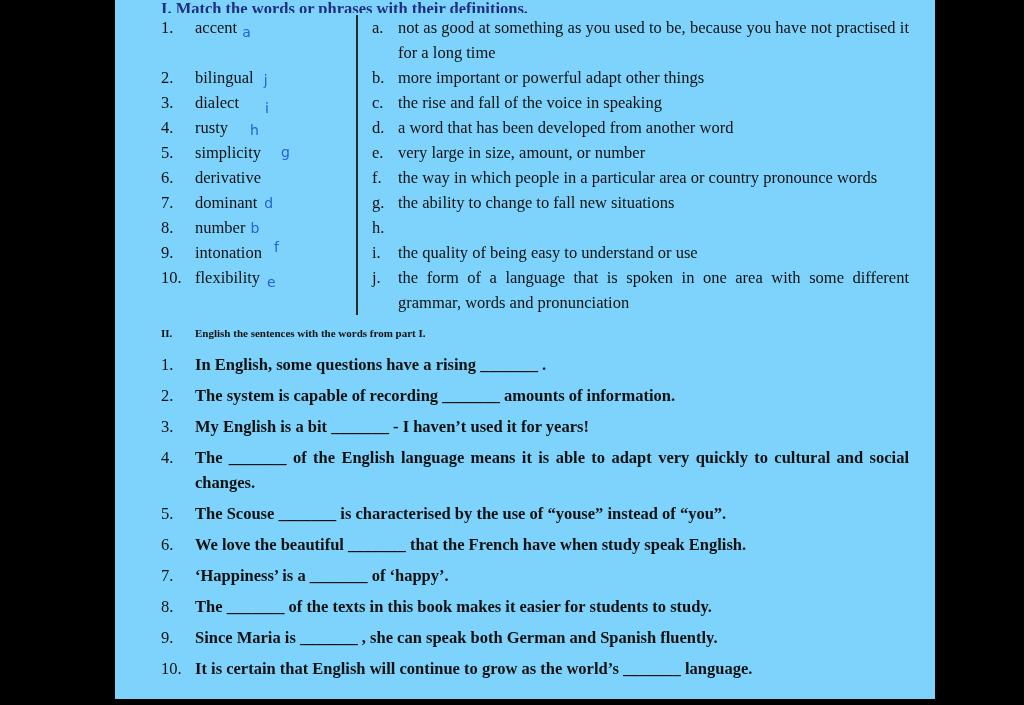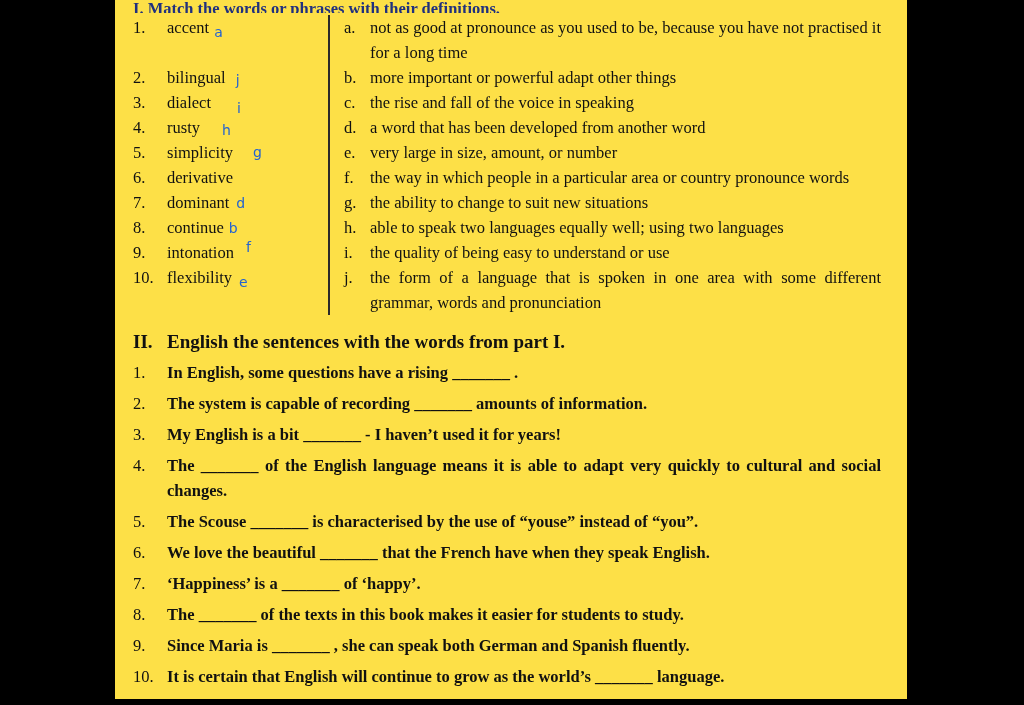--- a/index.html
+++ b/index.html
@@ -6,23 +6,24 @@
   body{
     background:#000;
     width:1024px;height:705px;
     position:relative;
     overflow:hidden;
     font-family:"Liberation Serif", serif;
   }
   .page{
     position:absolute;
     left:115px; top:0; width:792px; bottom:6px;
-    background:#fde047;
+    background:#7dd3fc;
     color:#111;
     overflow:hidden;
+    padding-left:28px;
   }
   
   .cut-heading-wrap{
     height:13px; overflow:hidden;
     padding-left:18px;
   }
   .cut-heading{
     display:inline-block;
     margin-top:-12px;
     font-weight:bold;
@@ -62,22 +63,22 @@
     flex:1; display:flex;
     border-left:2px solid #2a2a2a;
     padding-left:14px; padding-right:26px;
   }
   .m-letter{ width:26px; flex:0 0 26px; }
   .m-def{ flex:1; text-align:justify; }
   
   .part2-title{
     display:flex;
     padding-left:18px; padding-right:26px;
-    font-weight:bold; font-size:19px; line-height:25px;
-    margin-top:14px;
+    font-weight:bold; font-size:11px; line-height:25px;
+    margin-top:6px;
   }
   .p2-num{ width:34px; flex:0 0 34px; }
   .p2-item{
     display:flex;
     padding-left:18px; padding-right:26px;
     font-size:16.5px; line-height:25px;
     margin-top:6px;
   }
   .p2-text{ flex:1; text-align:justify;font-weight:bold; }
 </style>
@@ -92,21 +93,21 @@
 
   <div class="match-section" id="match-section">
   <div class="match-row">
     <div class="m-left">
       <span class="m-num">1.</span>
       <span class="m-word">accent</span>
       <span class="answer">a</span>
     </div>
     <div class="m-right">
       <span class="m-letter">a.</span>
-      <span class="m-def">not as good at pronounce as you used to be, because you have not practised it for a long time</span>
+      <span class="m-def">not as good at something as you used to be, because you have not practised it for a long time</span>
     </div>
   </div>
 
   <div class="match-row">
     <div class="m-left">
       <span class="m-num">2.</span>
       <span class="m-word">bilingual</span>
       <span class="answer">j</span>
     </div>
     <div class="m-right">
@@ -164,33 +165,32 @@
   </div>
 
   <div class="match-row">
     <div class="m-left">
       <span class="m-num">7.</span>
       <span class="m-word">dominant</span>
       <span class="answer">d</span>
     </div>
     <div class="m-right">
       <span class="m-letter">g.</span>
-      <span class="m-def">the ability to change to suit new situations</span>
+      <span class="m-def">the ability to change to fall new situations</span>
     </div>
   </div>
 
   <div class="match-row">
     <div class="m-left">
       <span class="m-num">8.</span>
-      <span class="m-word">continue</span>
+      <span class="m-word">number</span>
       <span class="answer">b</span>
     </div>
     <div class="m-right">
       <span class="m-letter">h.</span>
-      <span class="m-def">able to speak two languages equally well; using two languages</span>
     </div>
   </div>
 
   <div class="match-row">
     <div class="m-left">
       <span class="m-num">9.</span>
       <span class="m-word">intonation</span>
       <span class="answer">f</span>
     </div>
     <div class="m-right">
@@ -238,21 +238,21 @@
     <span class="p2-text">The _______ of the English language means it is able to adapt very quickly to cultural and social changes.</span>
   </div>
 
   <div class="p2-item">
     <span class="p2-num">5.</span>
     <span class="p2-text">The Scouse _______ is characterised by the use of “youse” instead of “you”.</span>
   </div>
 
   <div class="p2-item">
     <span class="p2-num">6.</span>
-    <span class="p2-text">We love the beautiful _______ that the French have when they speak English.</span>
+    <span class="p2-text">We love the beautiful _______ that the French have when study speak English.</span>
   </div>
 
   <div class="p2-item">
     <span class="p2-num">7.</span>
     <span class="p2-text">‘Happiness’ is a _______ of ‘happy’.</span>
   </div>
 
   <div class="p2-item">
     <span class="p2-num">8.</span>
     <span class="p2-text">The _______ of the texts in this book makes it easier for students to study.</span>

